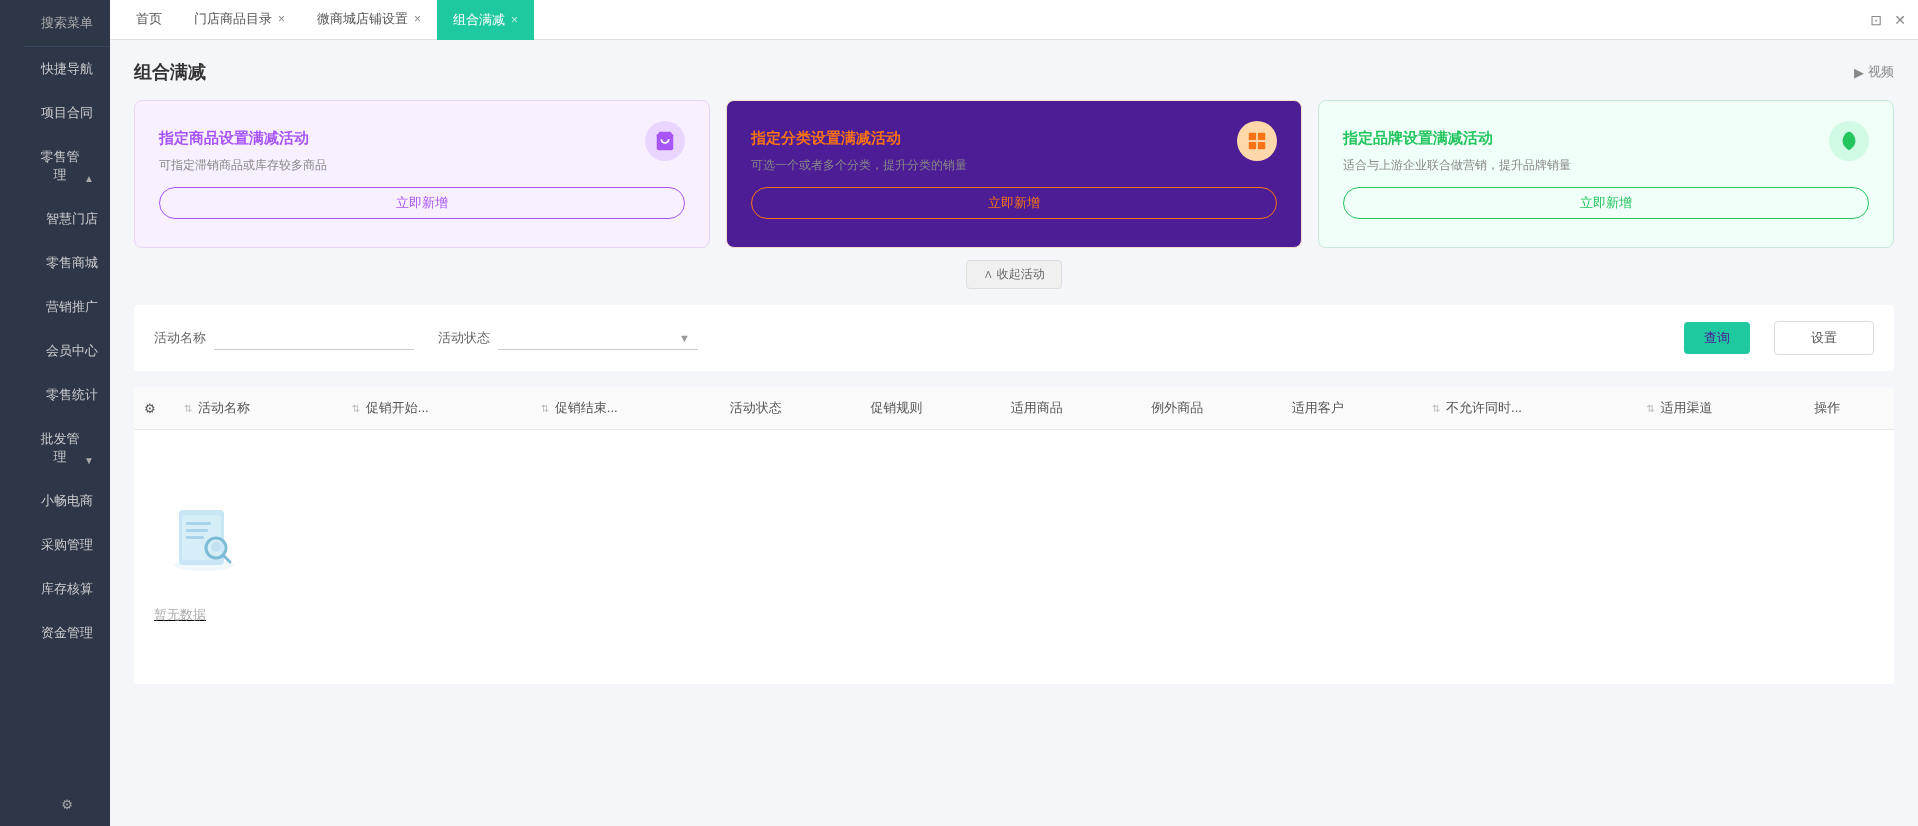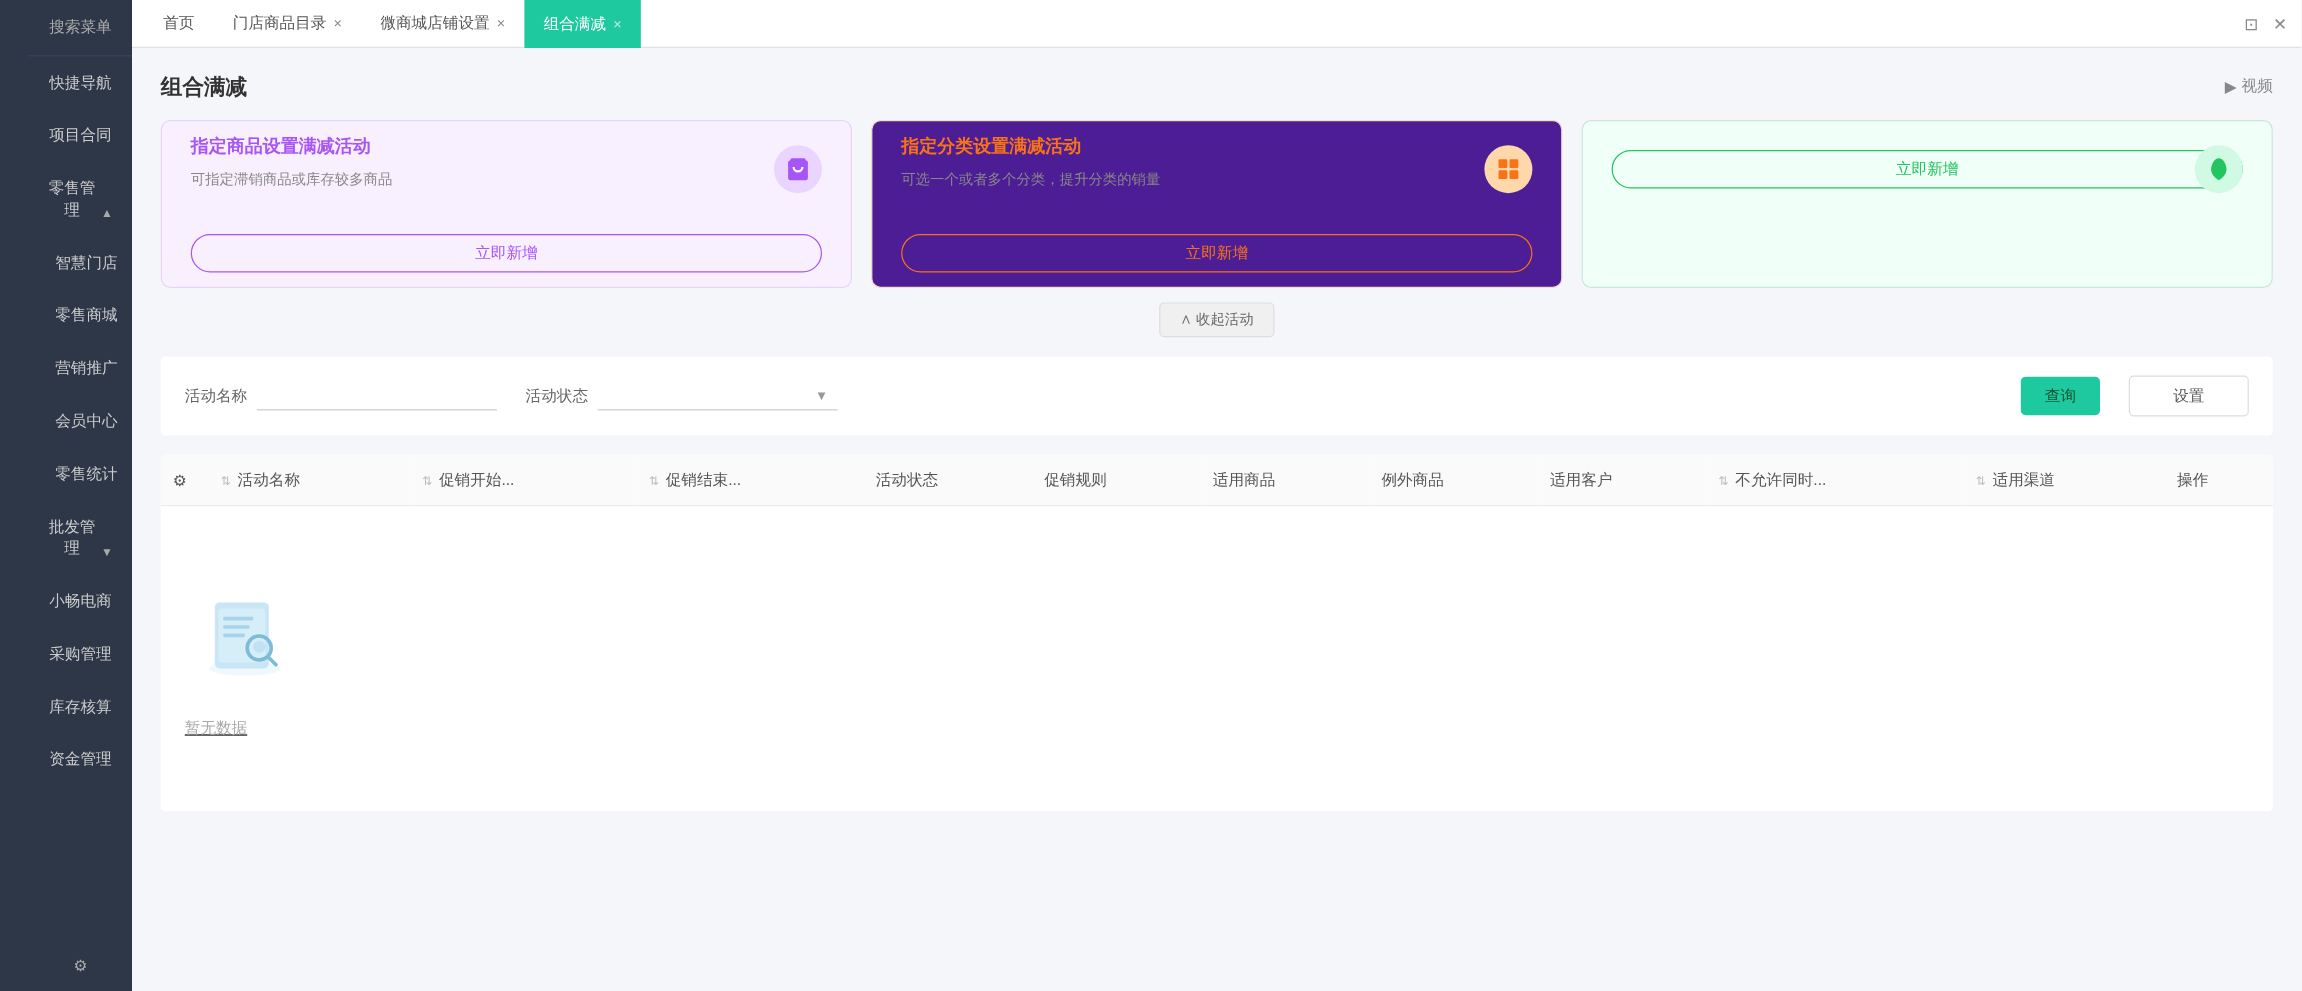--- a/index.html
+++ b/index.html
@@ -132,27 +132,26 @@
 
     
     .cards-row {
       display: grid;
       grid-template-columns: 1fr 1fr 1fr;
       gap: 16px;
       margin-bottom: 12px;
     }
     .card {
       border-radius: 8px;
-      padding: 12px 24px;
+      padding: 28px 24px;
       position: relative;
       min-height: 140px;
       display: flex;
       flex-direction: column;
       justify-content: space-between;
-      gap: 12px;
     }
     .card-purple { background: #f9f0ff; border: 1px solid #e8d5f5; }
     .card-orange { background: #4c1d95; border: 1px solid #f5ddc8; }
     .card-green { background: #f0fff8; border: 1px solid #c8e8d8; }
 
     .card-title {
       font-size: 15px;
       font-weight: bold;
       margin-bottom: 8px;
     }
@@ -259,21 +258,21 @@
     .filter-select-wrap .chevron {
       position: absolute;
       right: 8px;
       color: #999;
       font-size: 11px;
       pointer-events: none;
     }
     .filter-spacer { flex: 1; }
     .btn-query {
       background: #1ec9a0;
-      color: #14532d;
+      color: #4c1d95;
       border: none;
       padding: 7px 20px;
       border-radius: 4px;
       font-size: 13px;
       cursor: pointer;
     }
     .btn-settings {
       background: #fff;
       color: #555;
       border: 1px solid #ddd;
@@ -453,20 +452,24 @@
         </div>
         <button class="card-btn">立即新增</button>
       </div>
 
       <div class="card card-green">
         <div class="card-icon icon-green">
           <svg width="22" height="22" viewBox="0 0 24 24" fill="#22c55e">
             <path d="M12 2C8 2 5 8 5 12c0 4.5 3.5 8 7 10 3.5-2 7-5.5 7-10 0-4-3-10-7-10z"></path>
           </svg>
         </div>
+        <div>
+          <div class="card-title">指定品牌设置满减活动</div>
+          <div class="card-desc">适合与上游企业联合做营销，提升品牌销量</div>
+        </div>
         <button class="card-btn">立即新增</button>
       </div>
 
     </div>
 
     <div class="collapse-row">
       <button class="collapse-btn">∧ 收起活动</button>
     </div>
 
     <div class="filter-row">

